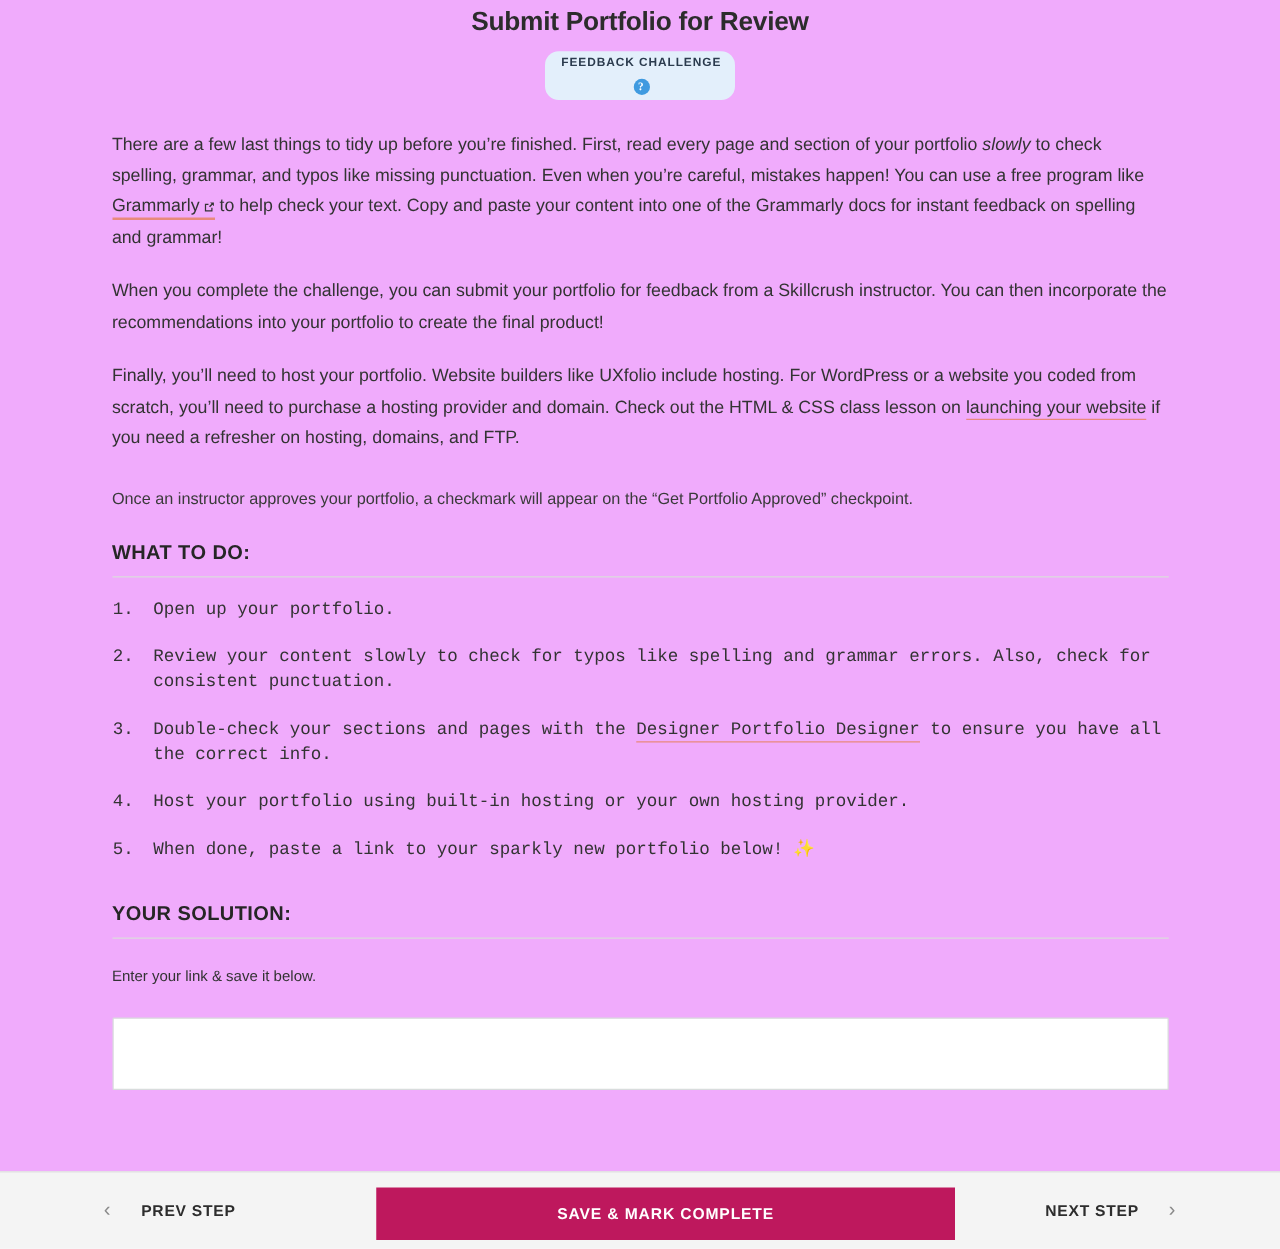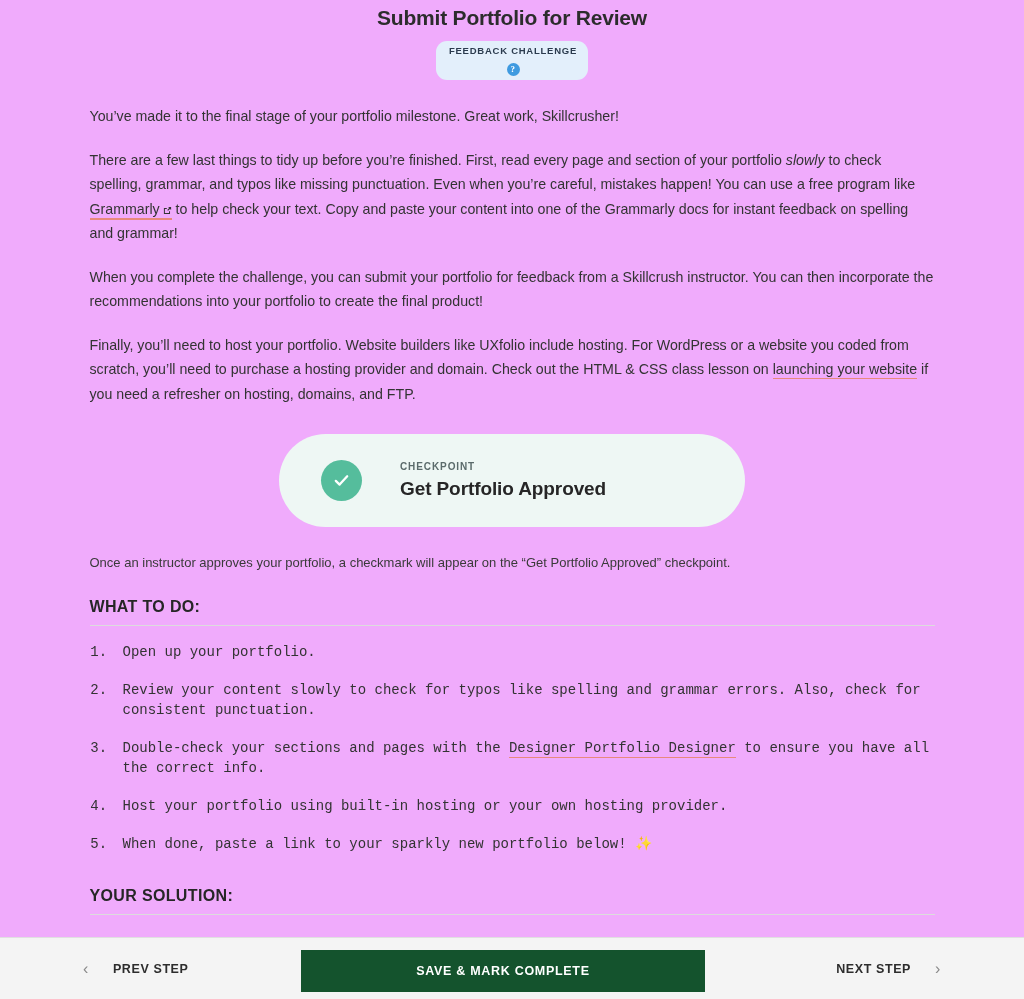--- a/index.html
+++ b/index.html
@@ -250,23 +250,23 @@
     color: #8a8a8a;
     font-size: 16px;
     font-weight: normal;
     line-height: 14px;
   }
 
   .save-btn {
     position: absolute;
     left: 301px;
     top: 12px;
-    width: 404px;
+    width: 463px;
     height: 42px;
-    background: #14532d;
+    background: #be185d;
     border: none;
     color: #ffffff;
     font-family: "Liberation Sans", sans-serif;
     font-size: 12.5px;
     font-weight: bold;
     letter-spacing: 0.7px;
     cursor: pointer;
   }
 </style>
 </head>
@@ -278,45 +278,31 @@
     <h1 class="title">Submit Portfolio for Review</h1>
 
     <div class="badge-row">
       <span class="badge">
         <span>FEEDBACK CHALLENGE</span>
         <span class="help-icon">?</span>
       </span>
     </div>
 
     <div class="body-copy">
-      <p>You’ve made it to the final stage of your portfolio milestone. Great work, Skillcrusher!</p>
 
       <p><span>There are a few last things to tidy up before you’re finished. First, read every page and section of your portfolio </span><em class="slow">slowly</em><span> to check spelling, grammar, and typos like missing punctuation. Even when you’re careful, mistakes happen! You can use a free program like </span><a class="inline-link" href="#"><span>Grammarly</span><span class="ext-icon"><svg width="9" height="9" viewBox="0 0 10 10">
                 <path d="M1 2.2h3.2V3.3H2.1v4.6h4.6V5.8h1.1V9H1z" fill="#333"></path>
                 <path d="M5.6 1h3.4v3.4L7.8 3.2 5.6 5.4 4.7 4.5 6.9 2.3z" fill="#333"></path>
               </svg></span></a><span> to help check your text. Copy and paste your content into one of the Grammarly docs for instant feedback on spelling and grammar!</span></p>
 
       <p>When you complete the challenge, you can submit your portfolio for feedback from a Skillcrush instructor. You can then incorporate the recommendations into your portfolio to create the final product!</p>
 
       <p><span>Finally, you’ll need to host your portfolio. Website builders like UXfolio include hosting. For WordPress or a website you coded from scratch, you’ll need to purchase a hosting provider and domain. Check out the HTML &amp; CSS class lesson on </span><a class="inline-link plain" href="#">launching your website</a><span> if you need a refresher on hosting, domains, and FTP.</span></p>
     </div>
 
-    <div class="checkpoint-wrap">
-      <div class="checkpoint">
-        <div class="check-circle">
-          <svg width="19" height="19" viewBox="0 0 20 20">
-              <path d="M4 10.4l4 3.9L16 5.6" stroke="#ffffff" stroke-width="2.4" fill="none" stroke-linecap="round" stroke-linejoin="round"></path>
-            </svg>
-        </div>
-        <div class="checkpoint-text">
-          <div class="checkpoint-kicker">CHECKPOINT</div>
-          <div class="checkpoint-title">Get Portfolio Approved</div>
-        </div>
-      </div>
-    </div>
 
     <div class="caption">Once an instructor approves your portfolio, a checkmark will appear on the “Get Portfolio Approved” checkpoint.</div>
 
     <div class="section-head">WHAT TO DO:</div>
 
     <ol class="todo">
       <li>Open up your portfolio.</li>
       <li>Review your content slowly to check for typos like spelling and grammar errors. Also, check for consistent punctuation.</li>
       <li><span>Double-check your sections and pages with the </span><a class="inline-link plain" href="#">Designer Portfolio Designer</a><span> to ensure you have all the correct info.</span></li>
       <li>Host your portfolio using built-in hosting or your own hosting provider.</li>

